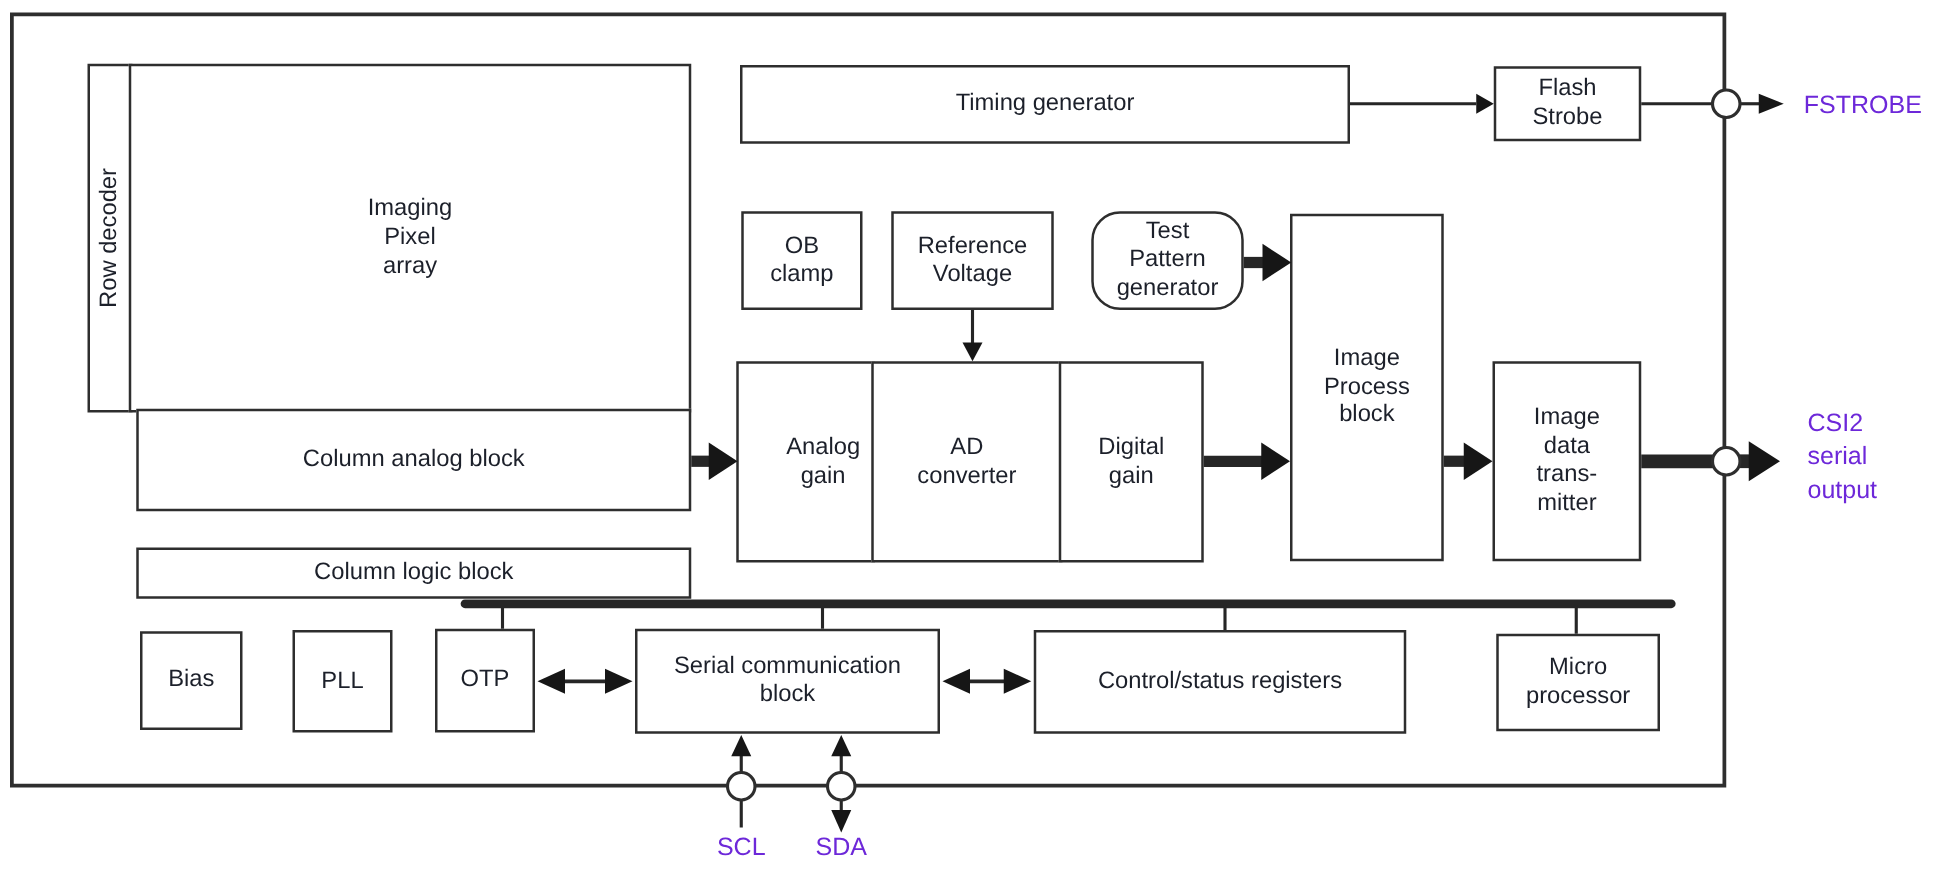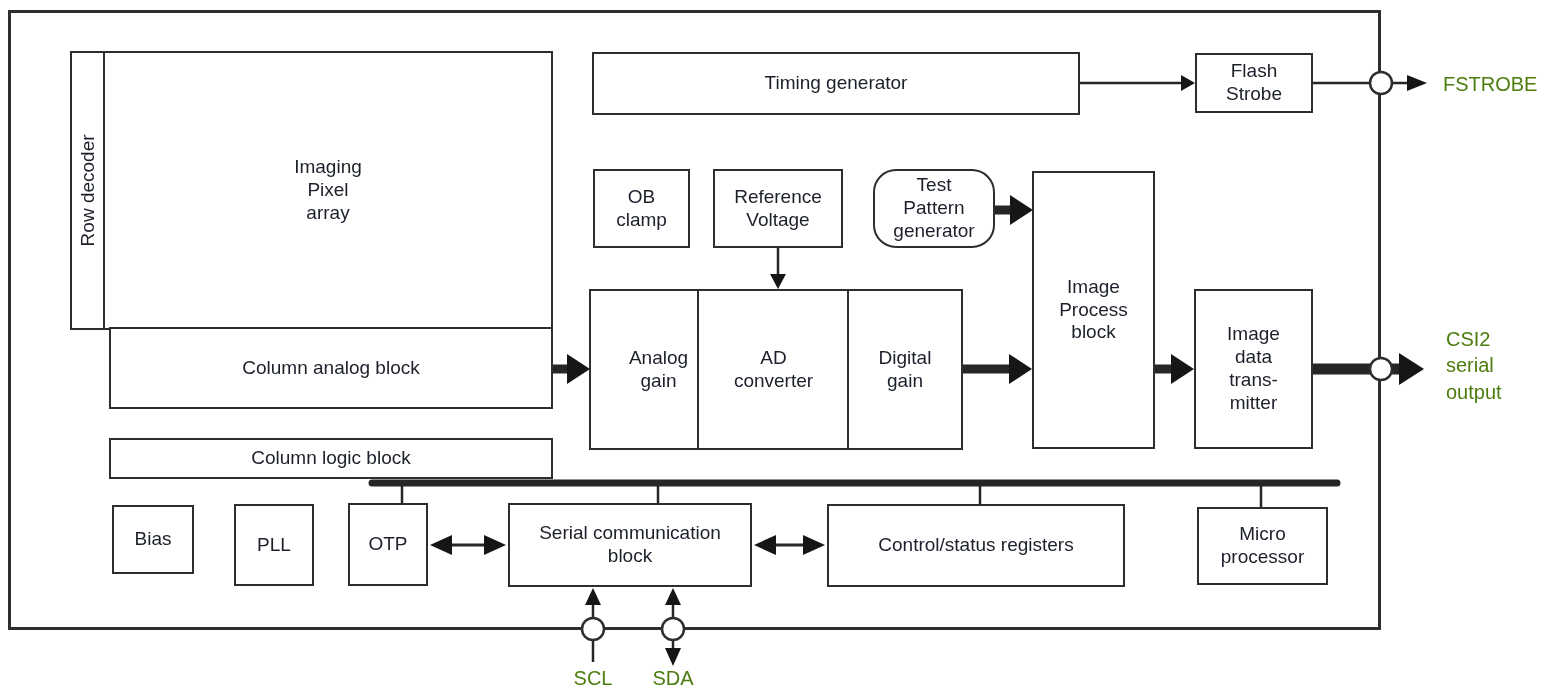--- a/index.html
+++ b/index.html
@@ -12,21 +12,21 @@
     border:3px solid #2e2e2e; box-sizing:border-box; background:transparent;
   }
   .box {
     position:absolute; border:2.5px solid #2e2e2e; background:#ffffff;
     box-sizing:border-box; display:flex; align-items:center; justify-content:center;
     text-align:center; font-size:19px; line-height:1.2; white-space:pre-line;
     color:#1c202a; z-index:2;
   }
   .vlabel { transform:rotate(-90deg); white-space:nowrap; }
   .ext-label {
-    position:absolute; font-size:20px; color:#4d7c0f; line-height:1.32;
+    position:absolute; font-size:20px; color:#6d28d9; line-height:1.32;
     white-space:pre-line; z-index:4;
   }
   .ext-center { text-align:center; }
   svg.wires { position:absolute; left:0; top:0; z-index:3; pointer-events:none; }
   svg .w  { stroke:#262626; fill:none; }
   svg .h  { fill:#161616; stroke:none; }
   svg .pad { fill:#ffffff; stroke:#2e2e2e; stroke-width:2.5; }
 </style>
 </head>
 <body>
@@ -134,21 +134,21 @@
   <div class="box" style="left:847px; top:289px; width:116px; height:161px;">Digital
 gain</div>
   <div class="box" style="left:1032px; top:171px; width:123px; height:278px;">Image
 Process
 block</div>
   <div class="box" style="left:1194px; top:289px; width:119px; height:160px;">Image
 data
 trans-
 mitter</div>
 
-  <div class="box" style="left:112px; top:505px; width:82px; height:69px;">Bias</div>
+  <div class="box" style="left:112px; top:505px; width:82px; height:79px;">Bias</div>
   <div class="box" style="left:234px; top:504px; width:80px; height:82px;">PLL</div>
   <div class="box" style="left:348px; top:503px; width:80px; height:83px;">OTP</div>
   <div class="box" style="left:508px; top:503px; width:244px; height:84px;">Serial communication
 block</div>
   <div class="box" style="left:827px; top:504px; width:298px; height:83px;">Control/status registers</div>
   <div class="box" style="left:1197px; top:507px; width:131px; height:78px;">Micro
 processor</div>
 
   <div class="ext-label" style="left:1443px; top:71px;">FSTROBE</div>
   <div class="ext-label" style="left:1446px; top:326px;">CSI2

